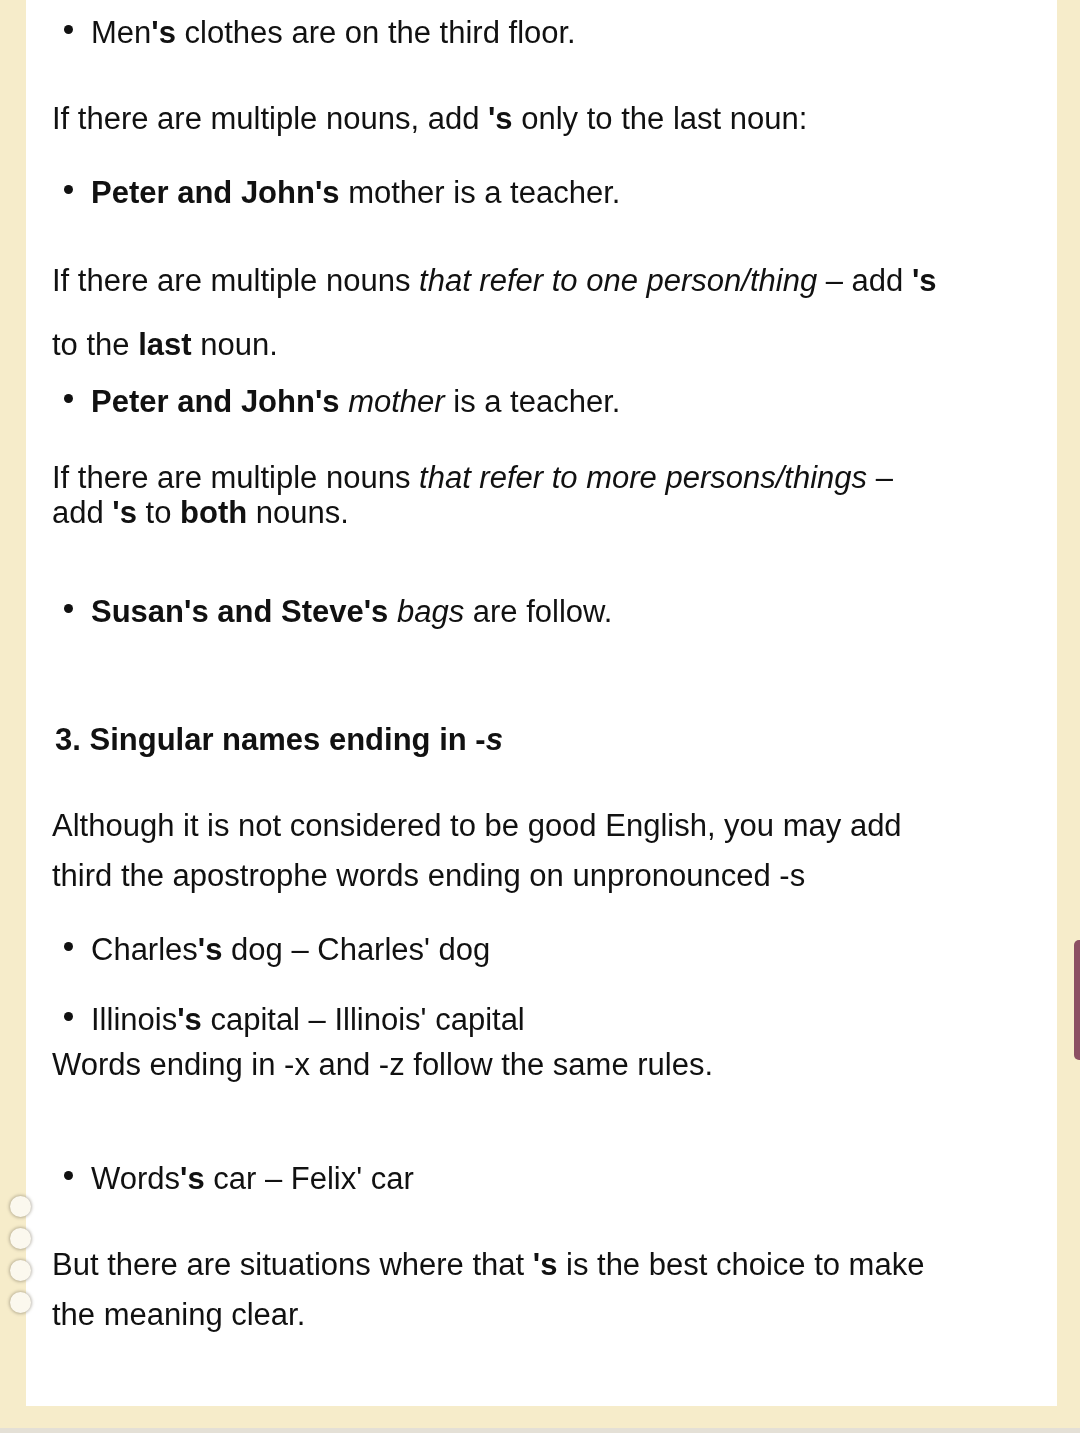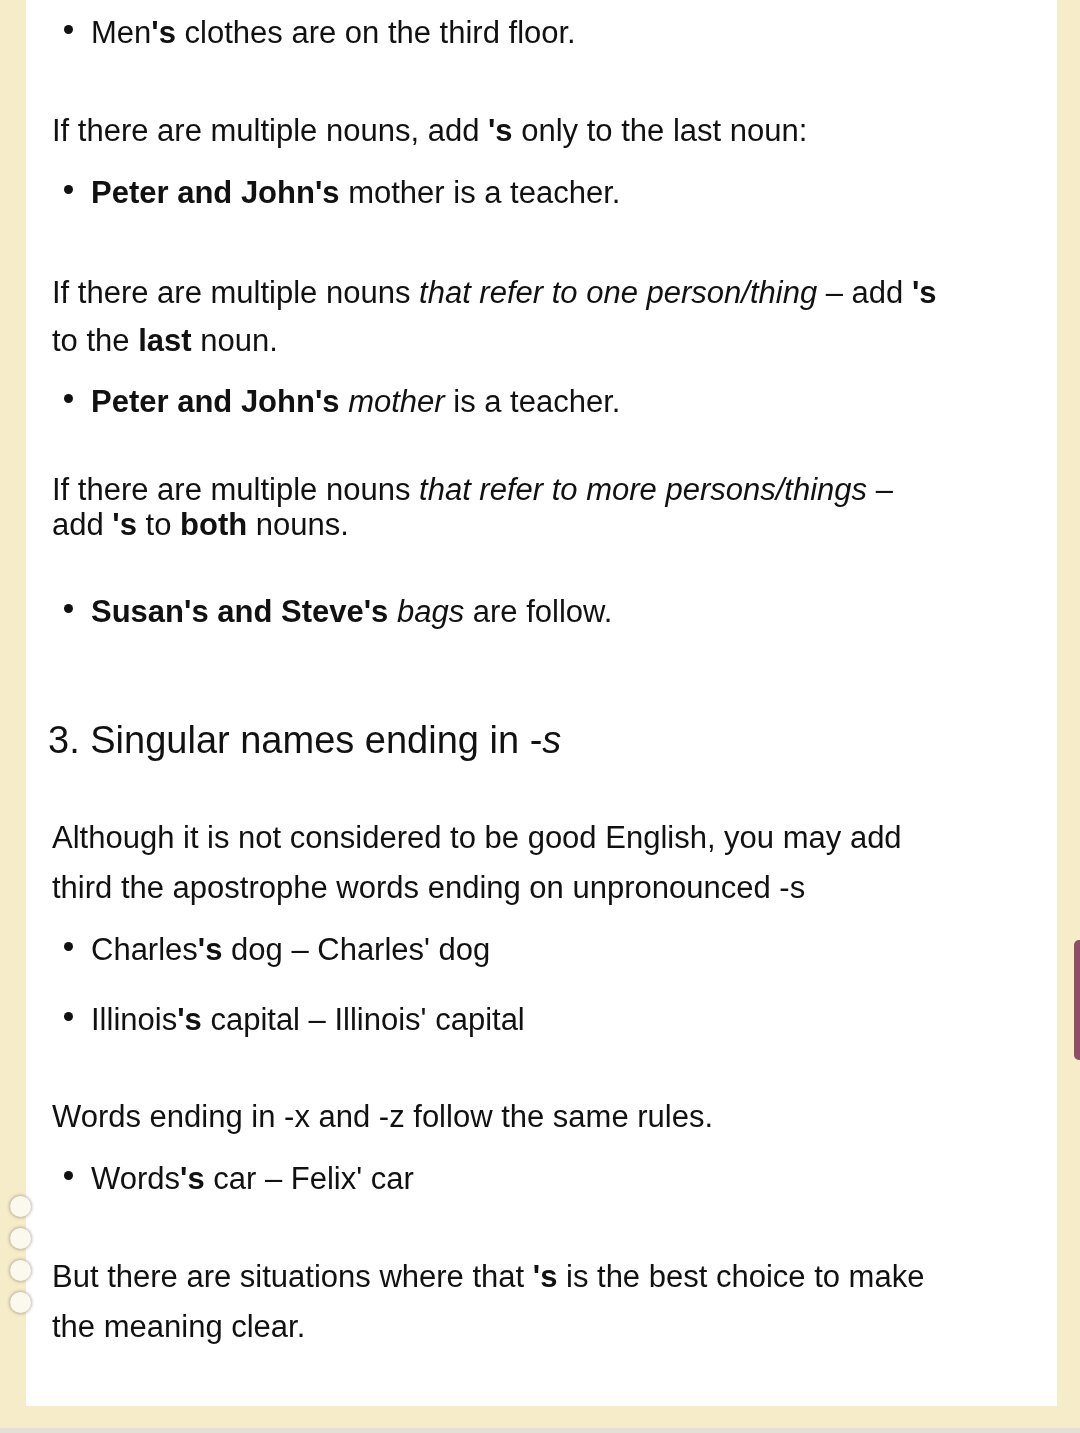--- a/index.html
+++ b/index.html
@@ -31,21 +31,20 @@
       height: 5px;
       background: #e4e0d6;
     }
     .block {
       position: absolute;
       left: 52px;
       width: 960px;
       font-size: 31px;
       line-height: 50px;
       white-space: nowrap;
-      margin-top: 12px;
     }
     .bullet {
       position: absolute;
       left: 52px;
       font-size: 31px;
       line-height: 50px;
       white-space: nowrap;
     }
     .bullet .dot {
       display: inline-block;
@@ -57,23 +56,23 @@
       left: 12px;
       top: 21px;
     }
     .bullet .txt {
       position: absolute;
       left: 39px;
       top: 4px;
     }
     .heading {
       position: absolute;
-      left: 48px;
-      font-size: 38px;
-      font-weight: normal;
+      left: 55px;
+      font-size: 31px;
+      font-weight: bold;
       line-height: 50px;
       white-space: nowrap;
     }
     .b { font-weight: bold; }
     .i { font-style: italic; }
     .rings {
       position: absolute;
       left: 8px;
       top: 1196px;
       width: 28px;
@@ -109,21 +108,21 @@
 </div>
 
 <div class="block" style="top:94px"><span>If there are multiple nouns, add </span><span class="b">'s</span><span> only to the last noun:</span></div>
 
 <div class="bullet" style="top:164px">
   <span class="dot"></span>
   <span class="txt"><span class="b">Peter and John's</span><span> mother is a teacher.</span></span>
 </div>
 
 <div class="block" style="top:256px"><span>If there are multiple nouns </span><span class="i">that refer to one person/thing</span><span> – add </span><span class="b">'s</span></div>
-<div class="block" style="top:304px"><span>to the </span><span class="b">last</span><span> noun.</span></div>
+<div class="block" style="top:320px"><span>to the </span><span class="b">last</span><span> noun.</span></div>
 
 <div class="bullet" style="top:373px">
   <span class="dot"></span>
   <span class="txt"><span class="b">Peter and John's</span><span> </span><span class="i">mother</span><span> is a teacher.</span></span>
 </div>
 
 <div class="block" style="top:453px"><span>If there are multiple nouns </span><span class="i">that refer to more persons/things</span><span> –</span></div>
 <div class="block" style="top:488px"><span>add </span><span class="b">'s</span><span> to </span><span class="b">both</span><span> nouns.</span></div>
 
 <div class="bullet" style="top:583px">
@@ -139,21 +138,21 @@
 <div class="bullet" style="top:921px">
   <span class="dot"></span>
   <span class="txt"><span>Charles</span><span class="b">'s</span><span> dog – Charles' dog</span></span>
 </div>
 
 <div class="bullet" style="top:991px">
   <span class="dot"></span>
   <span class="txt"><span>Illinois</span><span class="b">'s</span><span> capital – Illinois' capital</span></span>
 </div>
 
-<div class="block" style="top:1080px"><span>Words ending in -x and -z follow the same rules.</span></div>
+<div class="block" style="top:1040px"><span>Words ending in -x and -z follow the same rules.</span></div>
 
 <div class="bullet" style="top:1150px">
   <span class="dot"></span>
   <span class="txt"><span>Words</span><span class="b">'s</span><span> car – Felix' car</span></span>
 </div>
 
 <div class="block" style="top:1240px"><span>But there are situations where that </span><span class="b">'s</span><span> is the best choice to make</span></div>
 <div class="block" style="top:1290px"><span>the meaning clear.</span></div>
 
 <div class="rings">

